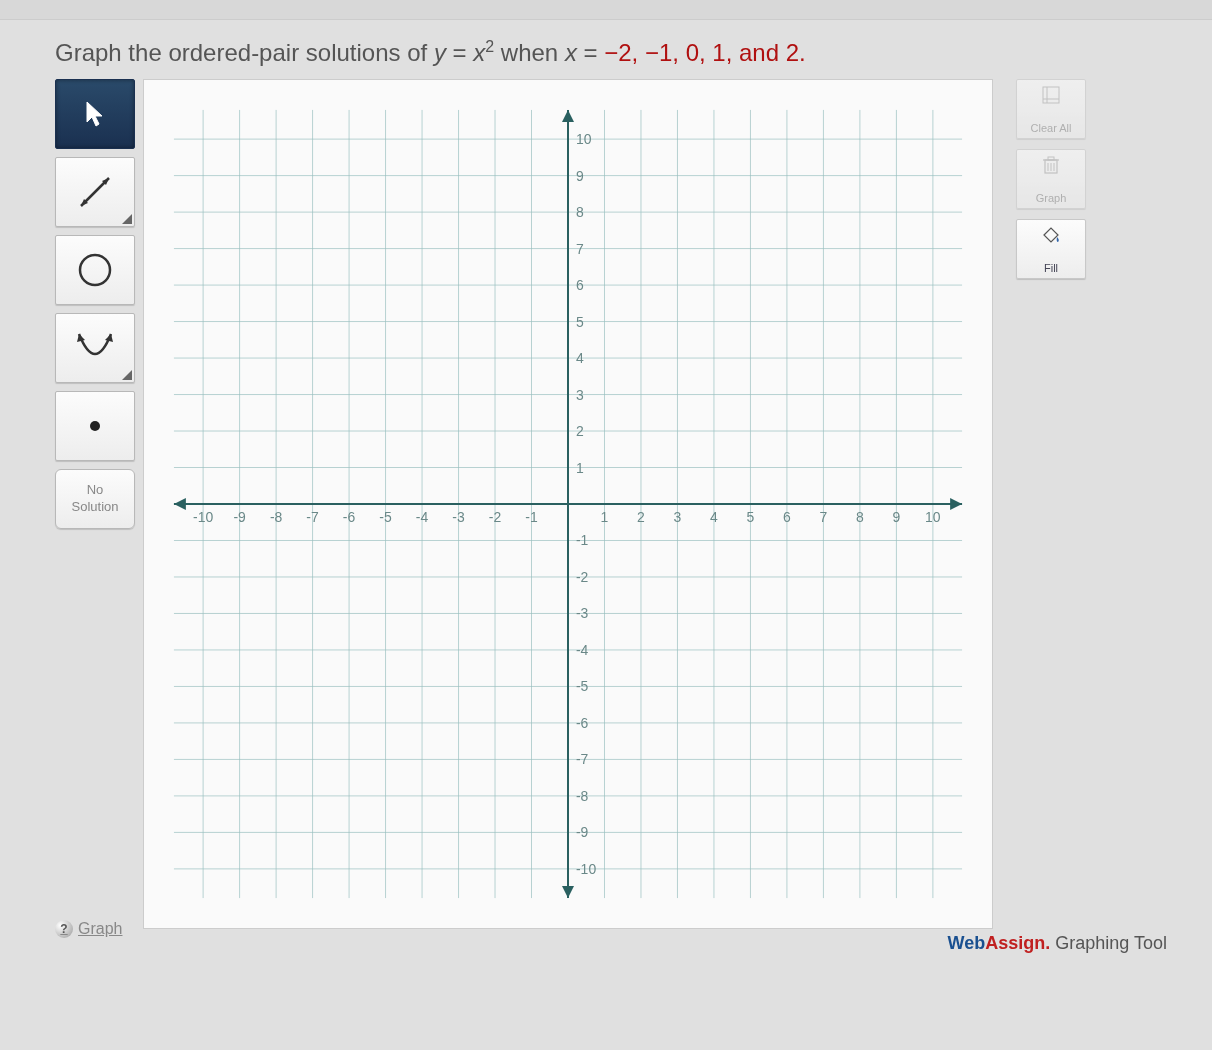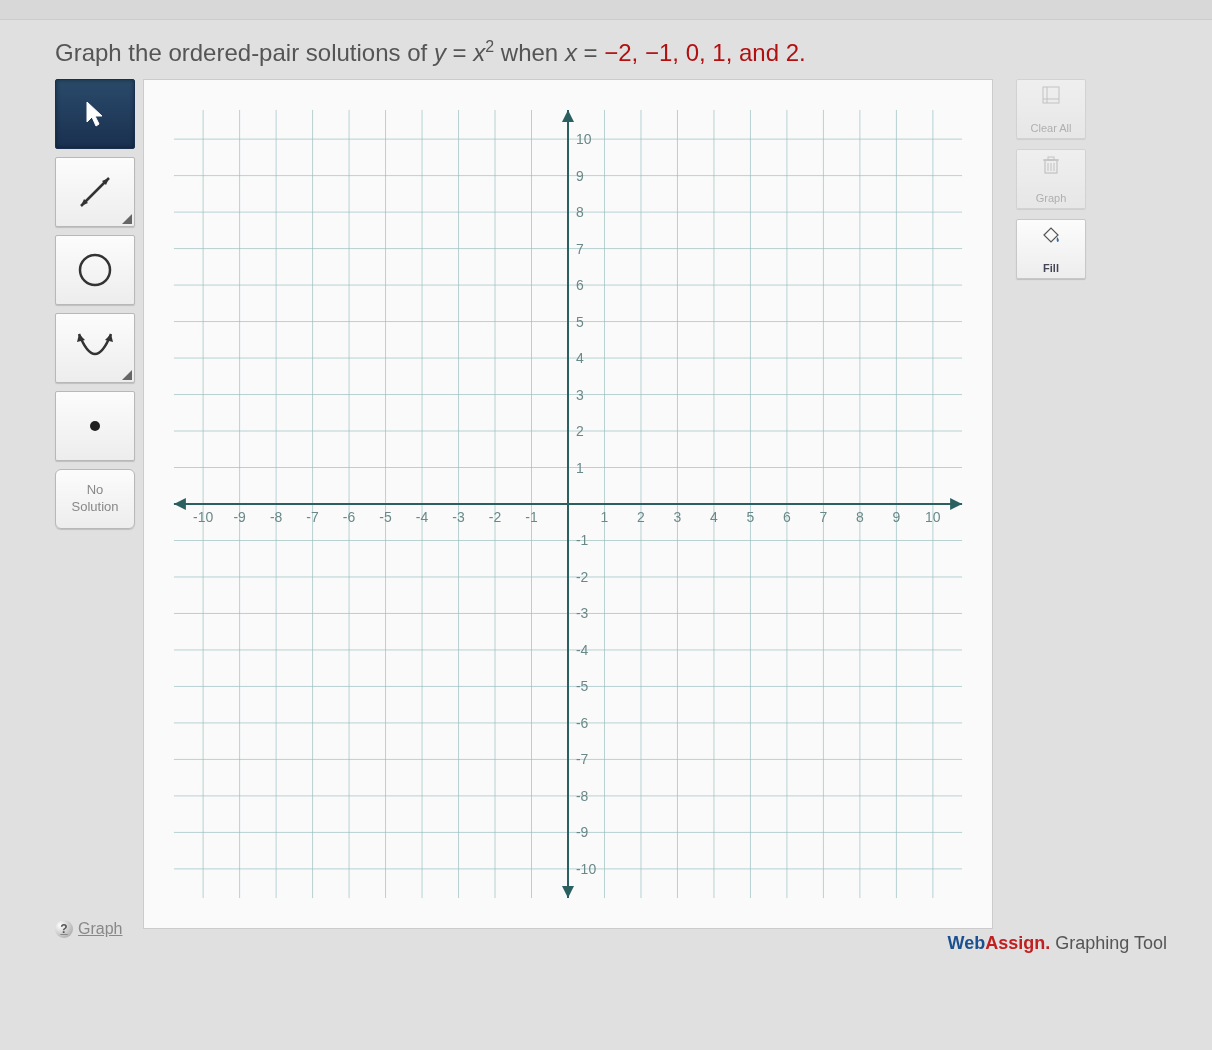--- a/index.html
+++ b/index.html
@@ -335,21 +335,21 @@
       </div>
       <span>Graph</span>
     </div>
     <div class="right-btn">
       <div class="ricon">
         <svg width="20" height="18">
             <path d="M3 9 L10 2 L17 9 L10 16 Z" fill="none" stroke="#555" stroke-width="1.2"></path>
             <path d="M16 11 Q19 14 17 16 Q15 16 16 11" fill="#36a"></path>
           </svg>
       </div>
-      <span style="color:#445;font-weight:bold;">Fill</span>
+      <span style="color:#445;">Fill</span>
     </div>
   </div>
 
 </div>
 
 <div class="footer">
   <div class="help-link">
     <span class="qicon">?</span>
     <span>Graph</span>
   </div>

